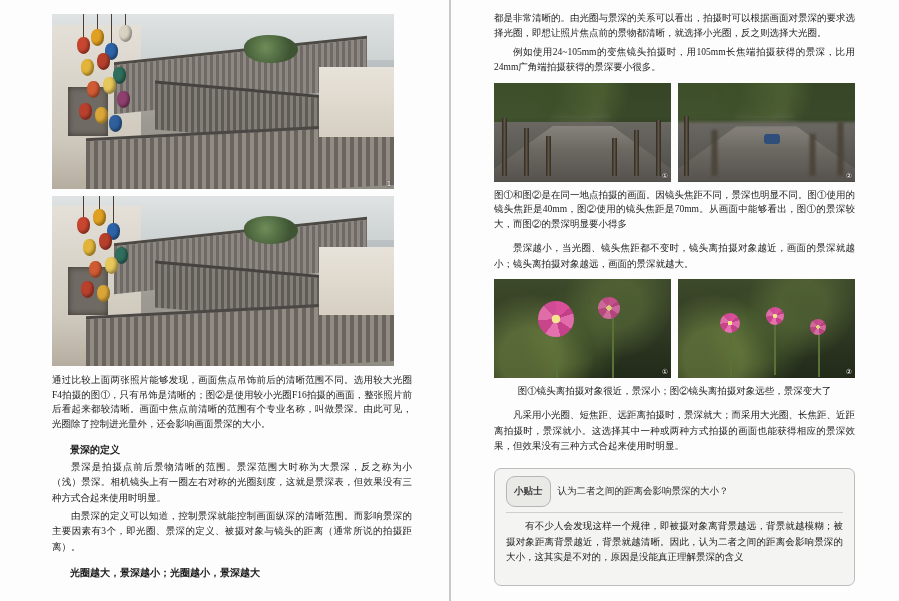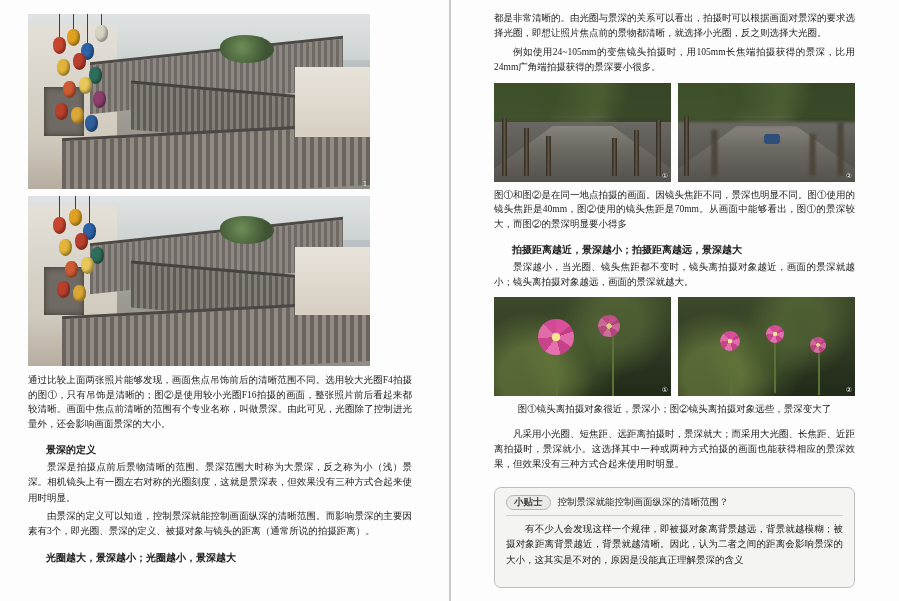--- a/index.html
+++ b/index.html
@@ -28,21 +28,21 @@
     width: 2px;
     height: 601px;
     background: #c9c9c9;
   }
   .col {
     position: relative;
     box-sizing: border-box;
   }
   .col-left {
     width: 510px;
-    padding: 8px 40px 8px 28px;
+    padding: 8px 40px 8px 52px;
   }
   .col-right {
     width: 492px;
     padding: 8px 44px 8px 42px;
   }
 
   
   .photo {
     position: relative;
     overflow: hidden;
@@ -285,21 +285,21 @@
     gap: 7px;
     border-bottom: 1px solid #cfcfcf;
     padding-bottom: 5px;
   }
   .tip-badge {
     font-size: 9.5px;
     font-weight: bold;
     color: #3a3a3a;
     border: 1px solid #b6b6b6;
     border-radius: 9px;
-    padding: 0 7px;
+    padding: 8px 7px;
     background: #e9e9e6;
     white-space: nowrap;
   }
   .tip-q {
     font-size: 9.5px;
     color: #2b2b2b;
   }
   .tip-body {
     font-size: 9.5px;
     line-height: 1.62;
@@ -414,21 +414,20 @@
         <div class="trunk" style="left:6px;height:60%;"></div>
         <div class="trunk blurred" style="left:34px;height:46%;"></div>
         <div class="trunk blurred" style="right:12px;height:54%;"></div>
         <div class="trunk blurred" style="right:40px;height:42%;"></div>
         <div class="car" style="left:86px;top:52%;background:#2f4e7a;"></div>
         <div class="num">②</div>
       </div>
     </div>
     <p class="pair-caption">图①和图②是在同一地点拍摄的画面。因镜头焦距不同，景深也明显不同。图①使用的镜头焦距是40mm，图②使用的镜头焦距是70mm。从画面中能够看出，图①的景深较大，而图②的景深明显要小得多</p>
 
-    <h3 class="h-sub ind">拍摄距离越近，景深越小；拍摄距离越远，景深越大</h3>
     <p class="p">景深越小，当光圈、镜头焦距都不变时，镜头离拍摄对象越近，画面的景深就越小；镜头离拍摄对象越远，画面的景深就越大。</p>
 
     <div class="photo-pair">
       <div class="photo flowers">
         <div class="leafwash"></div>
         <div class="stem" style="left:62px;top:46px;height:55px;"></div>
         <div class="stem" style="left:118px;top:38px;height:62px;"></div>
         <div class="bloom" style="left:44px;top:22px;width:36px;height:36px;">
             <div class="petals"></div>
           </div>
@@ -454,18 +453,18 @@
         <div class="num">②</div>
       </div>
     </div>
     <p class="pair-caption c">图①镜头离拍摄对象很近，景深小；图②镜头离拍摄对象远些，景深变大了</p>
 
     <p class="p">凡采用小光圈、短焦距、远距离拍摄时，景深就大；而采用大光圈、长焦距、近距离拍摄时，景深就小。这选择其中一种或两种方式拍摄的画面也能获得相应的景深效果，但效果没有三种方式合起来使用时明显。</p>
 
     <div class="tipbox">
       <div class="tip-head">
         <span class="tip-badge">小贴士</span>
-        <span class="tip-q">控制景深就能控制画面纵深的清晰范围？</span>
+        <span class="tip-q">认为二者之间的距离会影响景深的大小？</span>
       </div>
       <p class="tip-body">有不少人会发现这样一个规律，即被摄对象离背景越远，背景就越模糊；被摄对象距离背景越近，背景就越清晰。因此，认为二者之间的距离会影响景深的大小，这其实是不对的，原因是没能真正理解景深的含义</p>
     </div>
   </div>
 </div>
 
 </body></html>

